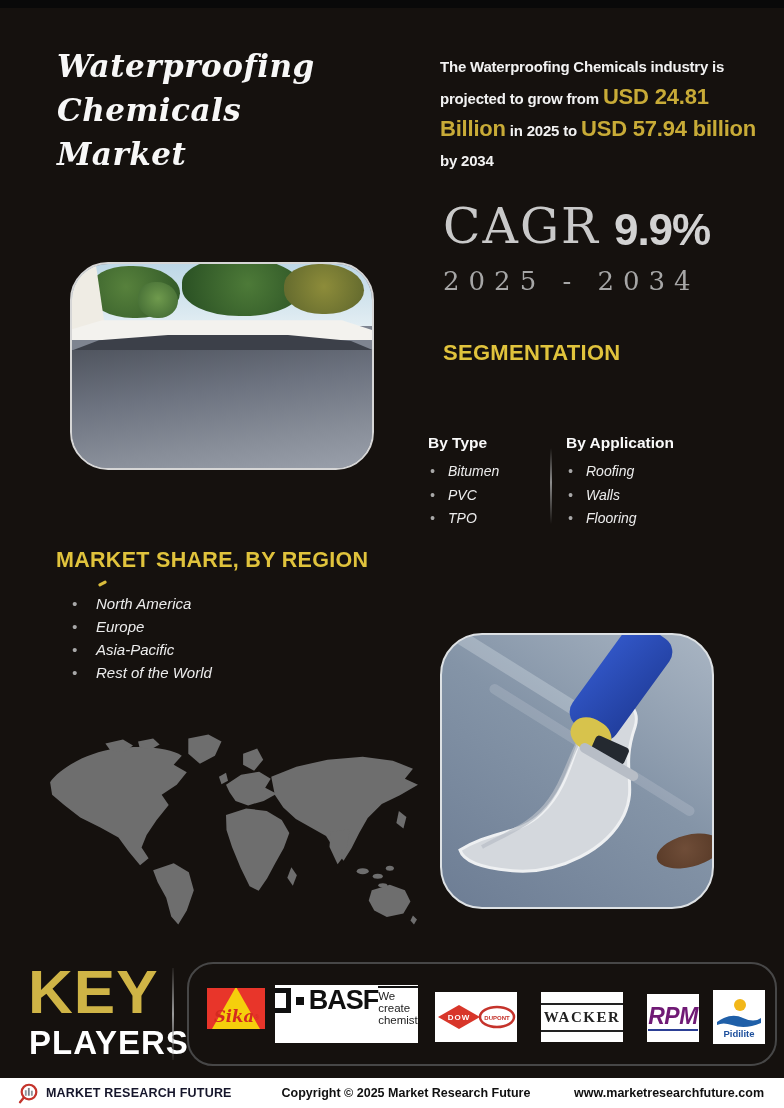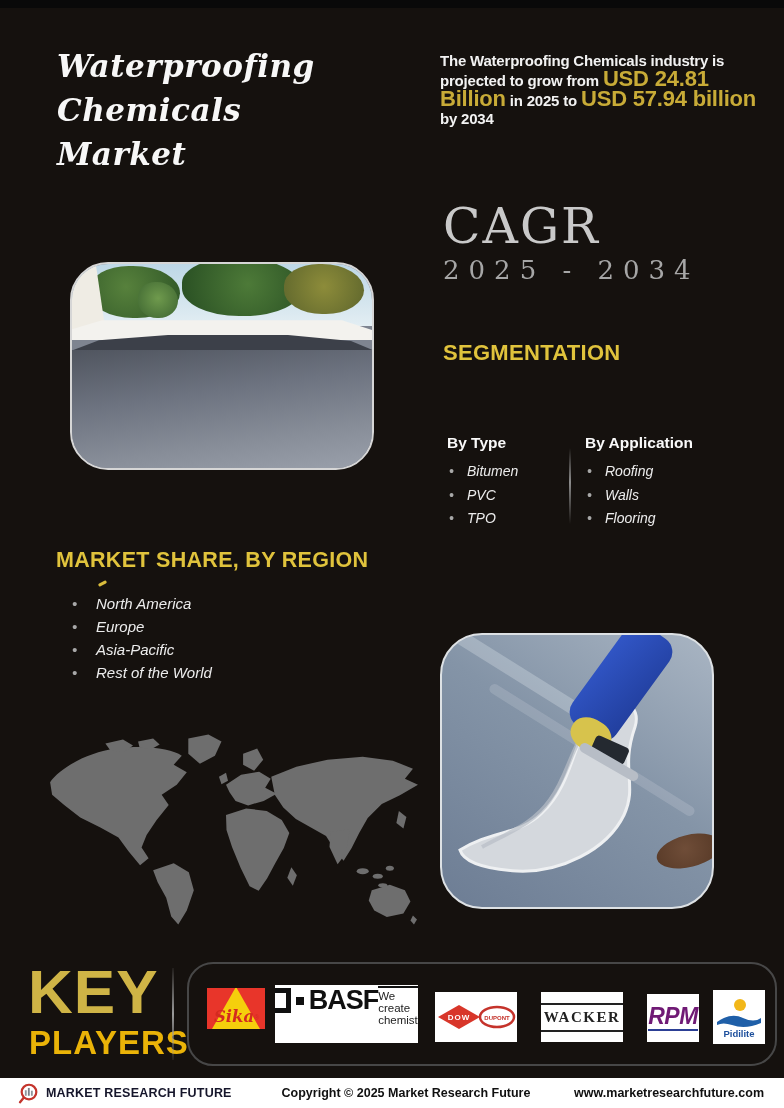--- a/index.html
+++ b/index.html
@@ -13,39 +13,39 @@
   
   .title{
     position:absolute; left:57px; top:44px;
     font-family:"DejaVu Serif", serif; font-weight:bold;
     font-size:31px; line-height:44px; color:#f7f7f7; letter-spacing:.5px;font-style:italic;
   }
 
   
   .projection{
     position:absolute; left:440px; top:52px; width:335px;
-    color:#f2f2f2; font-weight:bold; font-size:15px; line-height:18px; letter-spacing:-.2px;
+    color:#f2f2f2; font-weight:bold; font-size:15px; line-height:30px; letter-spacing:-.2px;
   }
   .projection .gold{color:#c8ab37; font-size:22px; font-weight:bold;}
 
   
   .cagr{position:absolute; left:443px; top:198px; color:#c9c9c9;}
   .cagr .row{display:flex; align-items:flex-end; gap:14px;}
   .cagr .word{font-family:"DejaVu Serif", serif; font-size:49px; letter-spacing:2px;}
   .cagr .val{font-size:44px; font-weight:bold; color:#d2d2d2; letter-spacing:-1px;}
-  .cagr .period{font-family:"DejaVu Serif", serif; font-size:26px; letter-spacing:9px; color:#a6a6a6; margin-top:0;}
+  .cagr .period{font-family:"DejaVu Serif", serif; font-size:26px; letter-spacing:9px; color:#a6a6a6; margin-top:11px;}
 
   
   .gold-head{color:#e0c33c; font-weight:800; letter-spacing:.3px;}
   .seg-head{position:absolute; left:443px; top:340px; font-size:22px;}
   .ms-head{position:absolute; left:56px; top:548px; font-size:21.5px;}
   .ms-tick{position:absolute; left:98px; top:582px; width:9px; height:3px; background:#d9bc3c; border-radius:2px; transform:rotate(-28deg);}
 
   
-  .seg-cols{position:absolute; left:447px; top:434px; display:flex;}
+  .seg-cols{position:absolute; left:428px; top:434px; display:flex;}
   .seg-col{width:122px;}
   .seg-col.second{width:160px;}
   .seg-divider{width:2px; height:76px; margin:14px 14px 0 0;
     background:linear-gradient(180deg, rgba(130,130,130,0), #8c8c8c 45%, rgba(130,130,130,0));}
   .col-title{color:#fafafa; font-weight:bold; font-size:15.5px; margin-bottom:8px;}
   ul.blist{list-style:none; margin:0; padding:0;font-style:italic;}
   ul.blist li{color:#ececec; font-size:14px; line-height:23.5px; padding-left:20px; position:relative;}
   ul.blist li::before{content:"•"; position:absolute; left:2px; color:#a8a8a8;}
   ul.regions li{font-size:15px; line-height:23px; padding-left:26px;}
 
@@ -90,21 +90,21 @@
   .p2-blade{position:absolute; left:134px; top:122px; width:66px; height:10px;
     background:#b7bdc6; border-radius:5px; transform:rotate(30deg);}
   .p2-shoe{position:absolute; right:-10px; bottom:40px; width:66px; height:32px;
     background:radial-gradient(circle at 45% 40%, #6f4d38, #533624); border-radius:50%; transform:rotate(-14deg);}
   .p2-paste{position:absolute; left:0; top:0;}
 
   
   .kp-word1{position:absolute; left:28px; top:956px; font-size:62px; font-weight:800;
     color:#cfb446; letter-spacing:1px;}
   .kp-word2{position:absolute; left:29px; top:1024px; font-size:33px; font-weight:800;
-    color:#eab308; letter-spacing:1px;}
+    color:#ffffff; letter-spacing:1px;}
   .kp-divider{position:absolute; left:172px; top:968px; width:2px; height:92px;
     background:linear-gradient(180deg, rgba(140,140,140,.1), #9a9a9a 50%, rgba(140,140,140,.1));}
   .kp-panel{position:absolute; left:187px; top:962px; width:586px; height:100px;
     border:2px solid #474747; border-radius:26px;}
   .logo-box{position:absolute; background:#fff; display:flex; align-items:center; justify-content:center; overflow:hidden;}
   .lb-sika{left:18px; top:24px; width:58px; height:41px; background:#1d4ed8;text-align:center;}
   .lb-basf{left:86px; top:21px; width:143px; height:58px; flex-direction:row; align-items:flex-start; padding:0 6px; box-sizing:border-box;}
   .lb-dow{left:246px; top:28px; width:82px; height:50px;}
   .lb-wacker{left:352px; top:28px; width:82px; height:50px;}
   .lb-rpm{left:458px; top:30px; width:52px; height:48px; flex-direction:column;}
@@ -156,20 +156,21 @@
     <div class="p1-tree t4"></div>
     <div class="p1-bldg"></div>
     <div class="p1-wall"></div>
     <div class="p1-edge"></div>
     <div class="p1-floor"></div>
   </div>
 
   <div class="cagr">
     <div class="row">
       <span class="word">CAGR</span>
+      <span class="val">9.9%</span>
     </div>
     <div class="period">2025 - 2034</div>
   </div>
 
   <div class="gold-head seg-head">SEGMENTATION</div>
   <div class="seg-cols">
     <div class="seg-col">
       <div class="col-title">By Type</div>
       <ul class="blist">
         <li>Bitumen</li>

